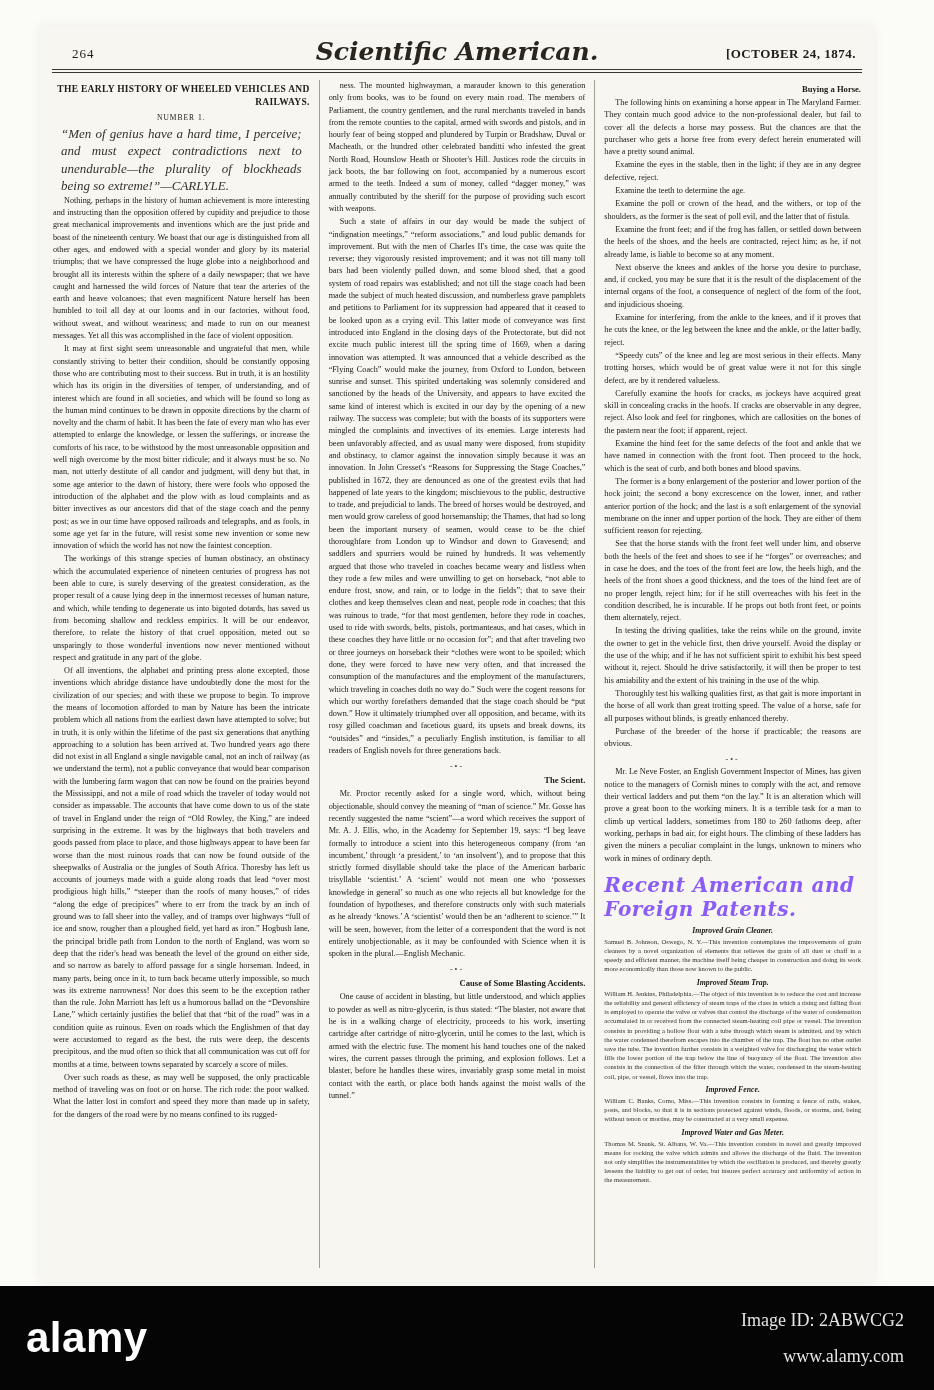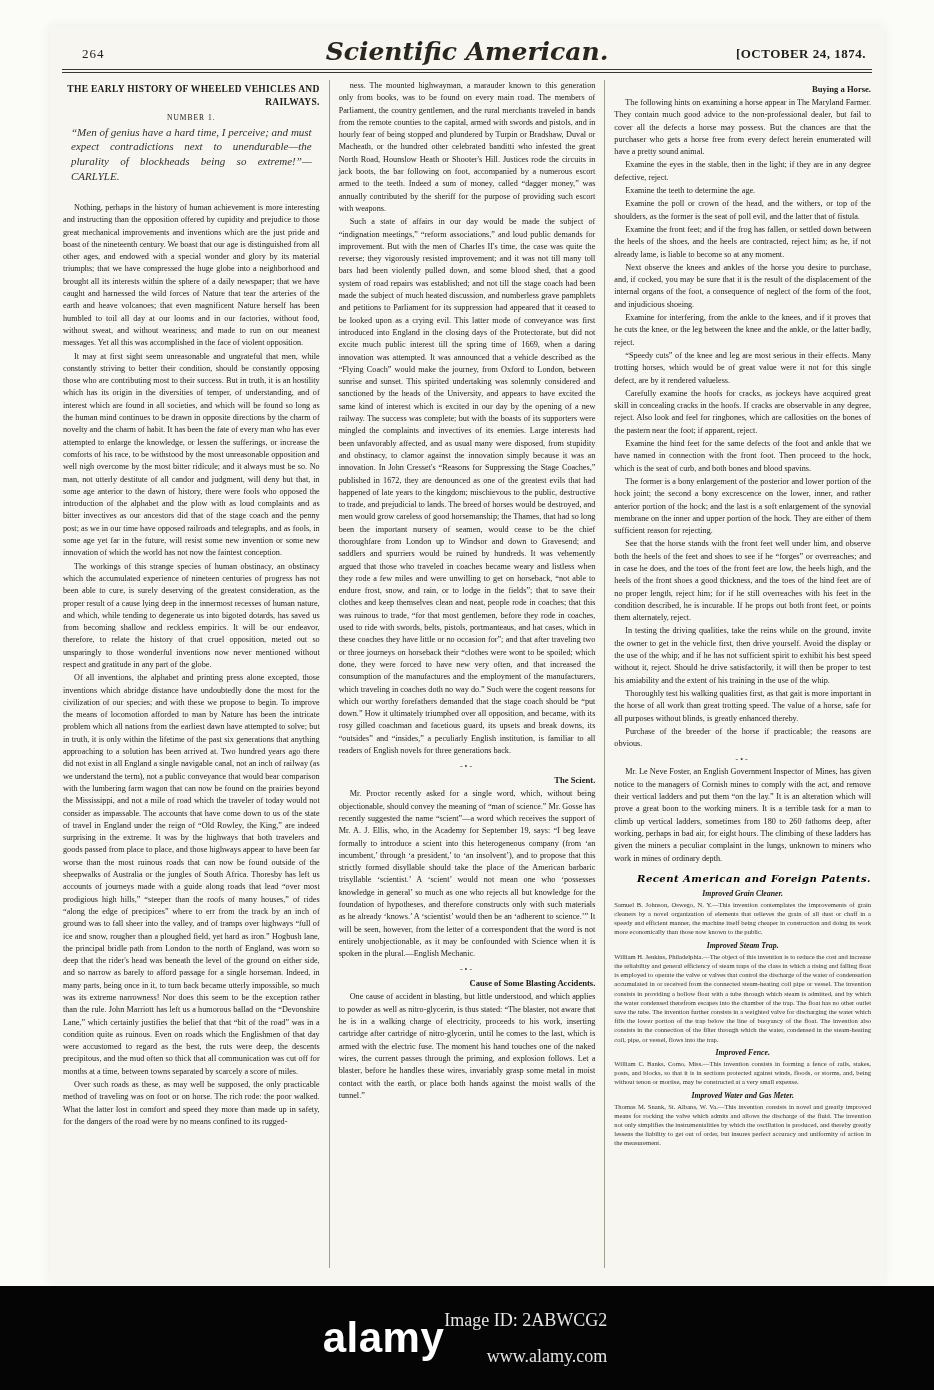--- a/index.html
+++ b/index.html
@@ -1,51 +1,51 @@
 <!DOCTYPE html>
 <html><head>
 <meta charset="utf-8">
 <style>
   * { margin:0; padding:0; box-sizing:border-box; }
   html,body { width:934px; background:#fbfbf8; }
   body { font-family:"Liberation Serif","DejaVu Serif",serif; color:#232019; }
   .canvas { position:relative; width:934px; height:1390px; background:#fbfbf8; overflow:hidden; }
 
-  .page { position:absolute; left:50px; top:26px; width:834px; height:1256px;
+  .page { position:absolute; left:40px; top:26px; width:834px; height:1256px;
           background:#f7f6f1; box-shadow:0 0 10px rgba(60,55,40,0.08); padding:6px 4px 0 4px; }
 
   .page-header { position:relative; height:34px; }
   .page-number { position:absolute; left:28px; bottom:4px; font-size:13px; letter-spacing:1px; }
   .masthead { position:absolute; left:50%; transform:translateX(-50%); bottom:0;
               font-family:"DejaVu Serif",serif; font-style:italic; font-weight:bold;
               font-size:25px; white-space:nowrap; color:#2a261e; }
   .issue-date { position:absolute; right:14px; bottom:4px; font-size:13px; letter-spacing:0.5px;font-weight:bold; }
 
   .header-rule { margin:3px 8px 0 8px; border-top:1.5px solid #3a362e; border-bottom:1px solid #3a362e; height:4px; }
 
   .columns { display:flex; margin-top:5px; height:1190px; overflow:hidden; }
   .col { flex:1 1 0; padding:2px 9px 0 9px; overflow:hidden; }
   .vrule { width:1px; background:#a39d90; margin-top:2px; }
 
   .article-title { font-size:9.5px; font-weight:bold; text-align:right; letter-spacing:0.3px; line-height:1.35; margin-top:3px; }
   .kicker { font-size:7.5px; text-align:center; letter-spacing:1px; margin:4px 0 3px 0; }
-  .epigraph { font-size:11px; font-style:italic; text-align:justify; margin:2px 8px 18px 8px; line-height:1.35; color:#35312a; }
+  .epigraph { font-size:13px; font-style:italic; text-align:justify; margin:2px 8px 0 8px; line-height:1.35; color:#35312a; }
 
   .para, .bodytext p { font-size:8.2px; line-height:1.5; text-align:justify; text-indent:11px; margin-bottom:1px; }
 
   .section-title { font-size:8.6px; font-weight:bold; text-align:right; margin:4px 0 3px 0; }
   .separator { text-align:center; font-size:8px; color:#4a453c; margin:5px 0 2px 0; letter-spacing:2px; }
 
-  .patents-heading { font-family:"DejaVu Serif",serif; font-size:10px; font-weight:bold; font-style:italic;
-                     text-align:right; margin:8px 0 5px 0; color:#000000; letter-spacing:0.5px; }
+  .patents-heading { font-family:"DejaVu Serif",serif; font-size:20px; font-weight:bold; font-style:italic;
+                     text-align:left; margin:8px 0 5px 0; color:#8b5cf6; letter-spacing:0.5px; }
   .patent-title { font-size:7.8px; font-weight:bold; font-style:italic; text-align:center; margin:4px 0 2px 0; }
   .patent-body { font-size:6.6px; line-height:1.4; text-align:justify; color:#35312a; }
 
   .alamy-bar { position:absolute; left:0; bottom:0; width:934px; height:104px; background:#050505;
-               display:flex; align-items:center; justify-content:center; padding:0 30px 0 26px; }
+               display:flex; align-items:center; justify-content:space-between; padding:0 30px 0 26px; }
   .alamy-logo { color:#ffffff; font-family:"Liberation Sans",sans-serif; font-weight:bold;
                 font-size:42px; letter-spacing:0.5px; line-height:1; }
   .alamy-meta { text-align:right; color:#e5e5e5; font-family:Liberation Serif, serif; font-size:18px; line-height:2.0; }
 </style>
 </head>
 <body>
 
 <div class="canvas">
 
   <div class="page">

